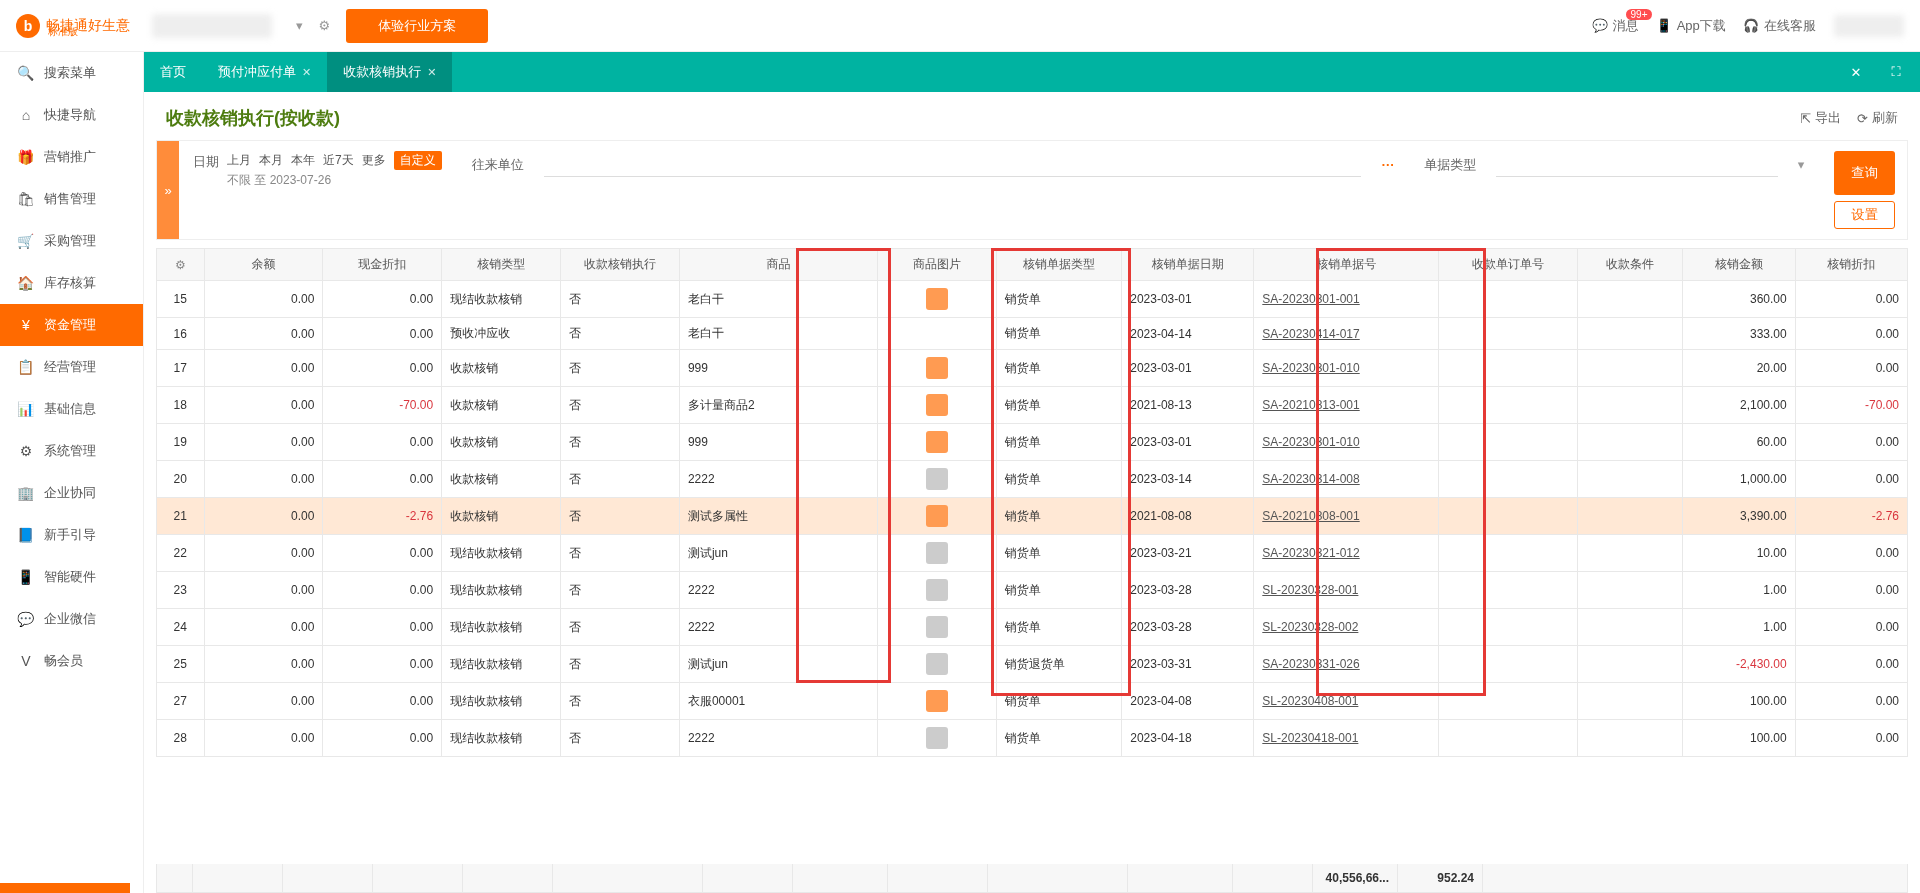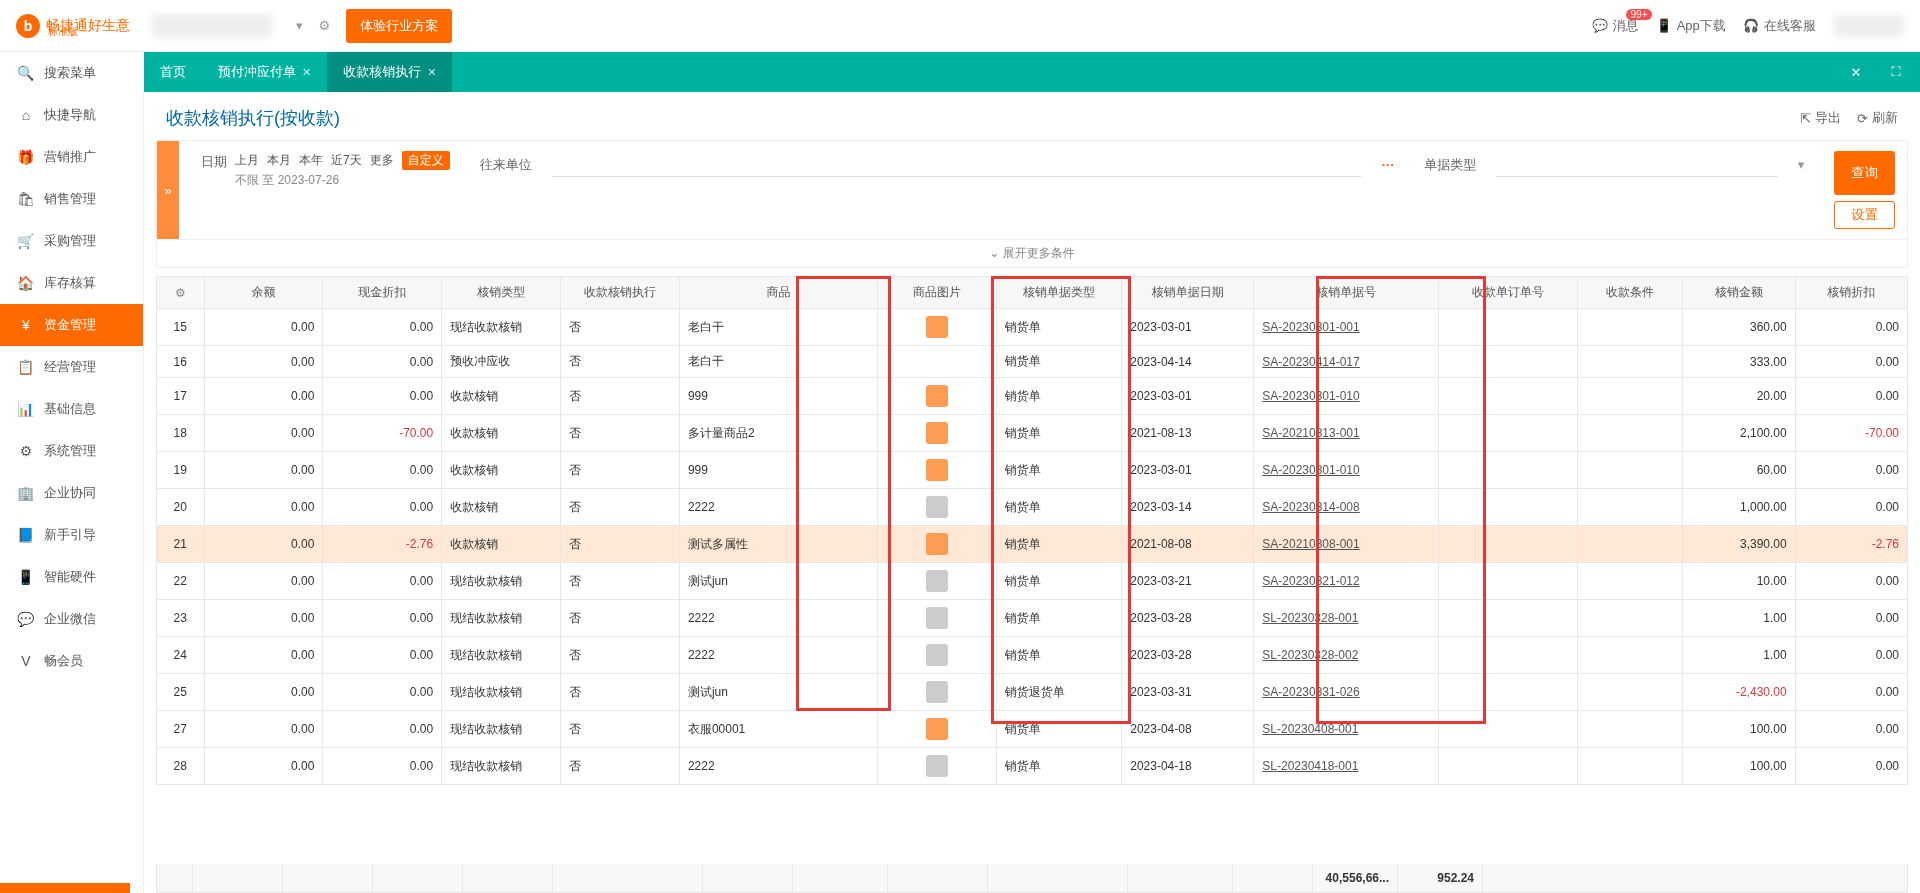--- a/index.html
+++ b/index.html
@@ -8,21 +8,21 @@
 
 
 .top-header { height: 52px; background: #fff; display: flex; align-items: center; padding: 0 16px; border-bottom: 1px solid #eee; }
 .logo-area { display: flex; align-items: center; gap: 6px; width: 128px; }
 .logo-icon { width: 24px; height: 24px; background: #ff6a00; border-radius: 50%; color: #fff; display: flex; align-items: center; justify-content: center; font-weight: bold; font-size: 14px; }
 .logo-text { color: #ff6a00; font-size: 14px; font-weight: 500; }
 .logo-sub { color: #ff6a00; font-size: 10px; position: absolute; top: 25px; left: 48px; }
 .header-blur { width: 120px; height: 24px; background: #eee; filter: blur(3px); border-radius: 3px; margin-left: 8px; }
 .header-dropdown { margin-left: 24px; color: #999; cursor: pointer; }
 .header-gear { margin-left: 16px; color: #999; cursor: pointer; }
-.btn-primary { margin-left: 16px; background: #ff6a00; color: #fff; border: none; padding: 8px 14px; border-radius: 3px; cursor: pointer; font-size: 13px; }
+.btn-primary { margin-left: 16px; background: #ff6a00; color: #fff; border: none; padding: 8px 32px; border-radius: 3px; cursor: pointer; font-size: 13px; }
 .header-right { margin-left: auto; display: flex; align-items: center; gap: 18px; color: #666; }
 .header-link { display: flex; align-items: center; gap: 4px; cursor: pointer; position: relative; }
 .badge-99 { position: absolute; top: -8px; right: -14px; background: #ff4d4f; color: #fff; font-size: 10px; border-radius: 8px; padding: 0 5px; }
 .avatar-blur { width: 70px; height: 22px; background: #eee; filter: blur(3px); border-radius: 3px; }
 
 
 .body-area { display: flex; flex: 1; overflow: hidden; }
 .sidebar { width: 144px; background: #fff; border-right: 1px solid #eee; overflow-y: auto; }
 .sidebar-item { display: flex; align-items: center; gap: 10px; padding: 12px 18px; color: #555; cursor: pointer; font-size: 13px; }
 .sidebar-item.active { background: #ff6a00; color: #fff; }
@@ -31,29 +31,29 @@
 
 .main { flex: 1; display: flex; flex-direction: column; background: #fff; overflow: hidden; }
 .tabs-bar { height: 40px; background: #00b3a1; display: flex; align-items: stretch; color: #fff; }
 .tab { display: flex; align-items: center; padding: 2px 16px; cursor: pointer; gap: 6px; font-size: 13px; }
 .tab.active { background: #008f80; }
 .tab-close { font-size: 11px; opacity: .8; }
 .tabs-right { margin-left: auto; display: flex; align-items: center; padding-right: 8px; gap: 8px; }
 .tabs-icon-btn { width: 32px; height: 32px; display: flex; align-items: center; justify-content: center; cursor: pointer; color: #fff; }
 
 .page-title-row { display: flex; align-items: center; padding: 14px 22px 10px; }
-.page-title { font-size: 18px; color: #0369a1; }
+.page-title { font-size: 18px; color: #4d7c0f; font-weight: bold; }
 .title-actions { margin-left: auto; display: flex; gap: 16px; color: #666; }
 .title-action { display: flex; align-items: center; gap: 4px; cursor: pointer; }
 
 
 .filter-area { margin: 0 12px; border: 1px solid #eee; }
 .filter-row { display: flex; align-items: flex-start; padding: 10px 12px; gap: 30px; position: relative; }
 .toggle-handle { position: absolute; left: 0; top: 0; bottom: 0; width: 22px; background: #ff8c3a; color: #fff; display: flex; align-items: center; justify-content: center; cursor: pointer; }
-.filter-group { display: flex; align-items: flex-start; gap: 8px; margin-left: 32px; }
+.filter-group { display: flex; align-items: flex-start; gap: 8px; margin-left: 24px; }
 .filter-label { color: #666; padding-top: 2px; }
 .date-opts { display: flex; flex-direction: column; gap: 2px; }
 .date-opts-row { display: flex; gap: 8px; align-items: center; }
 .date-opt { color: #555; cursor: pointer; font-size: 12px; }
 .date-opt.custom { background: #ff6a00; color: #fff; padding: 1px 6px; border-radius: 2px; }
 .date-range-txt { color: #888; font-size: 12px; }
 .filter-wide { flex: 1; display: flex; align-items: center; gap: 20px; }
 .filter-input-wide { flex: 1; height: 26px; border: none; border-bottom: 1px solid #ddd; padding: 0 6px; }
 .filter-ellipsis { color: #ff6a00; font-weight: bold; cursor: pointer; }
 .filter-chevron { color: #999; cursor: pointer; }
@@ -247,23 +247,20 @@
           </div>
           <div class="filter-wide" style="max-width:380px">
             <span class="filter-label">单据类型</span>
             <input class="filter-input-wide" style="">
             <span class="filter-chevron">▾</span>
           </div>
           <div class="filter-buttons">
             <button class="btn-search">查询</button>
             <button class="btn-settings">设置</button>
           </div>
-        </div>
-        <div class="expand-row">
-          <span>⌄ </span><span>展开更多条件</span>
         </div>
       </div>
 
       <div class="table-wrap" id="table-wrap">
         <table>
           <colgroup>
             <col class="c-idx">
               <col class="c-bal">
               <col class="c-disc">
               <col class="c-type">

